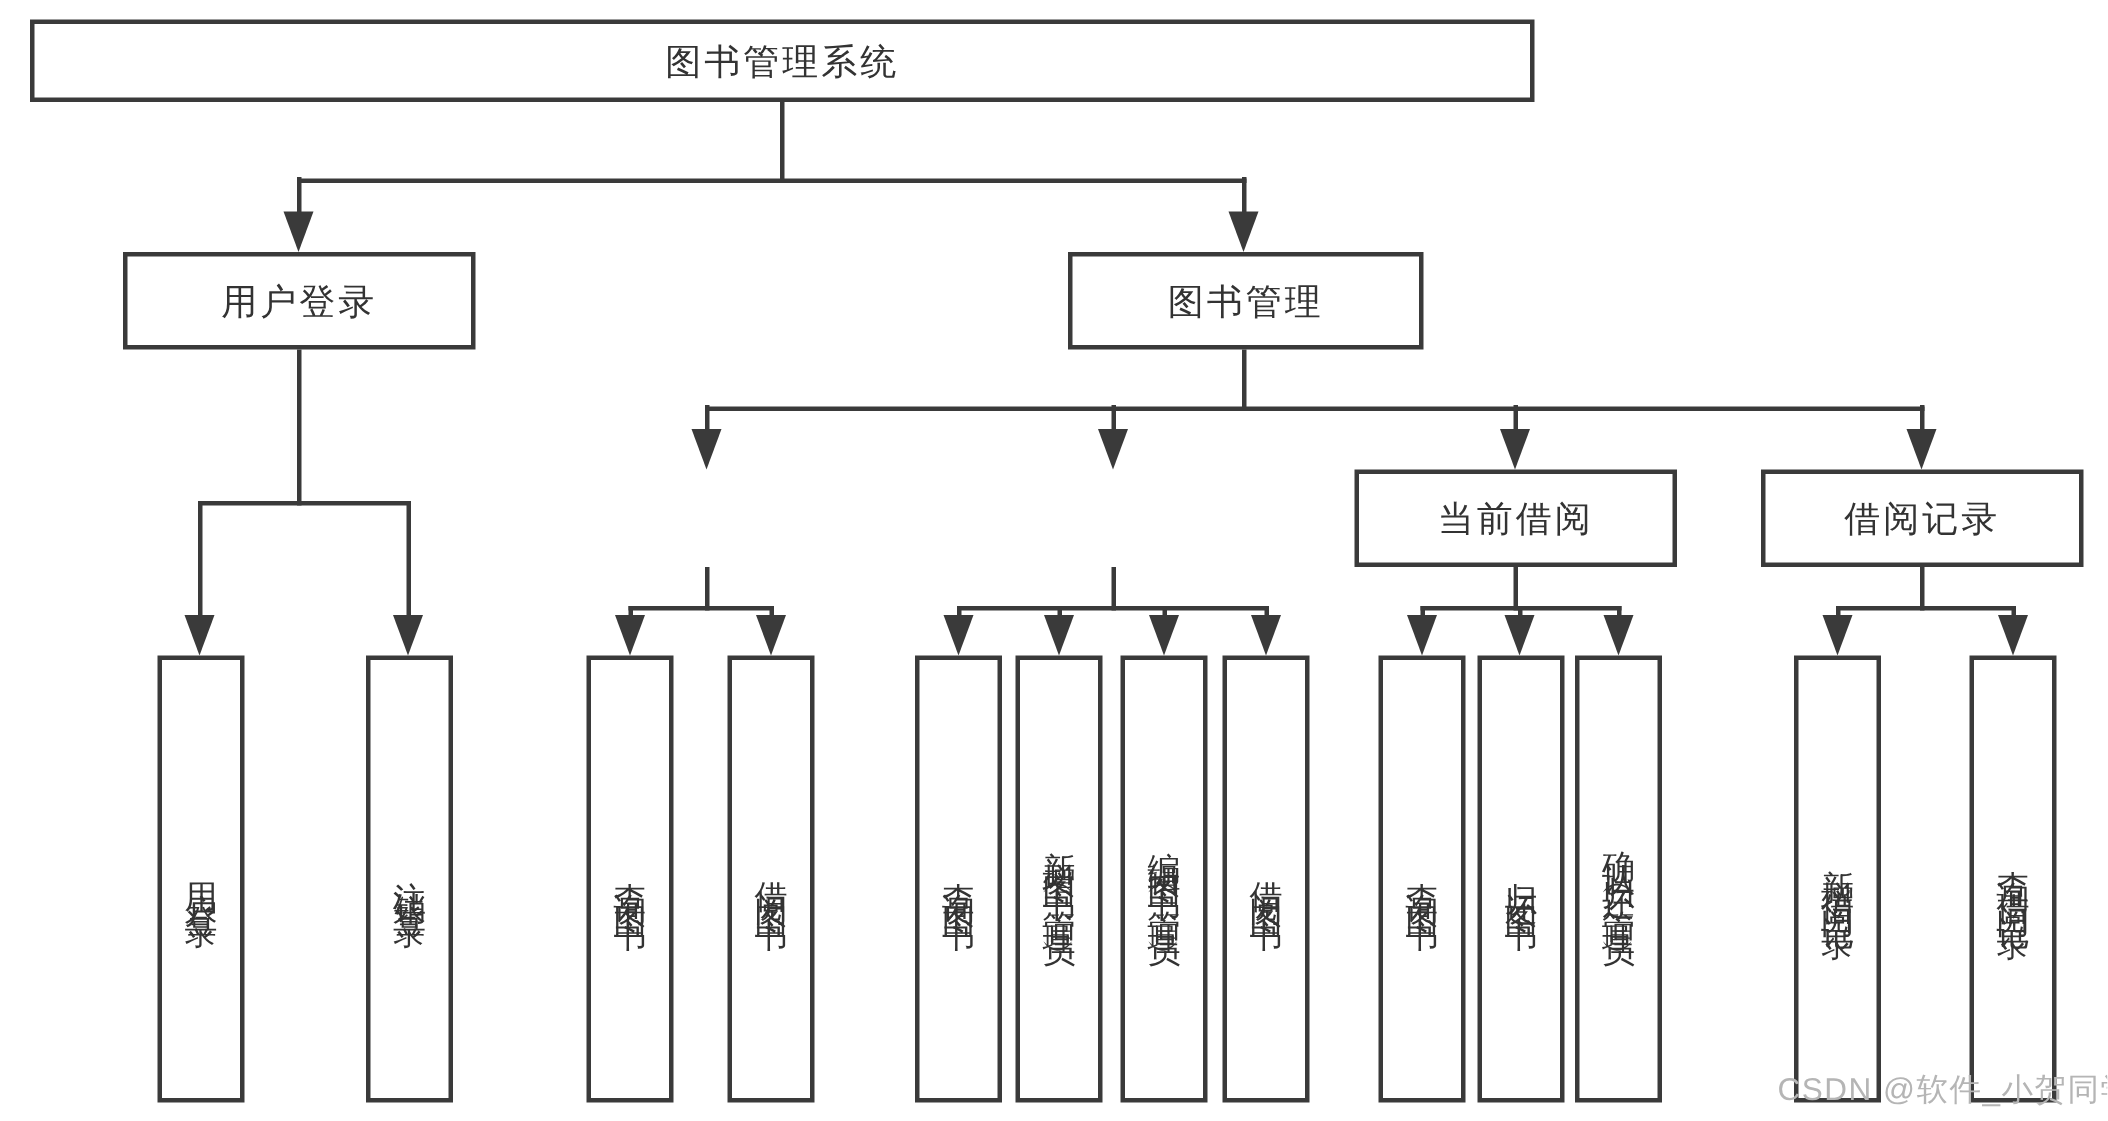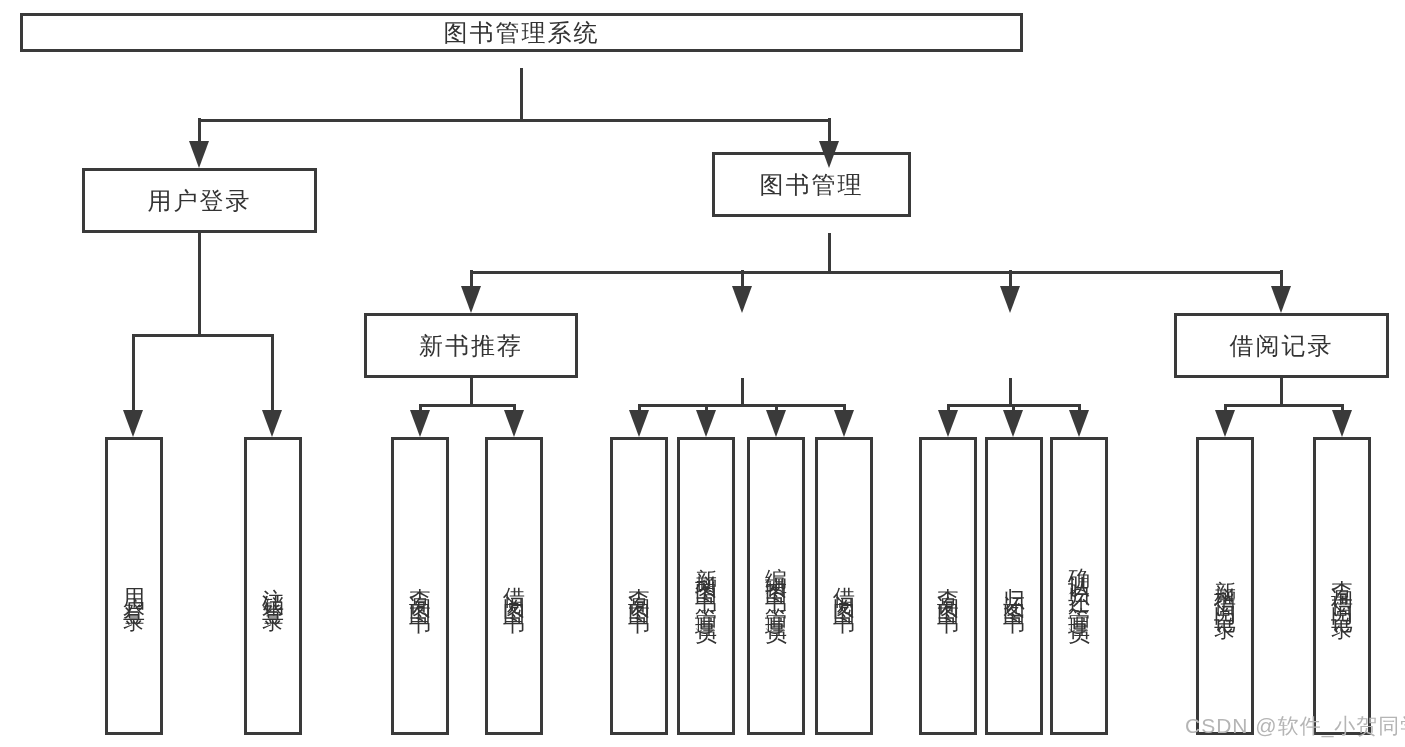--- a/index.html
+++ b/index.html
@@ -52,26 +52,26 @@
     color:#b5b5b5;
     letter-spacing:1px;
     white-space:nowrap;
   }
 </style>
 </head>
 <body>
 
 <div class="canvas">
 
-  <div class="node hnode" style="left:20px;top:13px;width:1003px;height:39px;">图书管理系统</div>
+  <div class="node hnode" style="left:20px;top:13px;width:1003px;height:55px;">图书管理系统</div>
 
   <div class="node hnode" style="left:82px;top:168px;width:235px;height:65px;">用户登录</div>
-  <div class="node hnode" style="left:712px;top:152px;width:199px;height:65px;text-align:right;">图书管理</div>
+  <div class="node hnode" style="left:712px;top:168px;width:237px;height:65px;text-align:right;">图书管理</div>
 
-  <div class="node hnode" style="left:364px;top:313px;width:214px;height:65px;">新书推荐</div>
+  <div class="node hnode" style="left:903px;top:313px;width:215px;height:65px;">当前借阅</div>
   <div class="node hnode" style="left:1174px;top:313px;width:215px;height:65px;">借阅记录</div>
 
   <div class="node vnode" style="left:105px;top:437px;width:58px;height:298px;">用户登录</div>
   <div class="node vnode" style="left:244px;top:437px;width:58px;height:298px;">注销登录</div>
 
   <div class="node vnode" style="left:391px;top:437px;width:58px;height:298px;">查询图书</div>
   <div class="node vnode" style="left:485px;top:437px;width:58px;height:298px;">借阅图书</div>
 
   <div class="node vnode" style="left:610px;top:437px;width:58px;height:298px;">查询图书</div>
   <div class="node vnode" style="left:677px;top:437px;width:58px;height:298px;">新增图书（管理员）</div>

